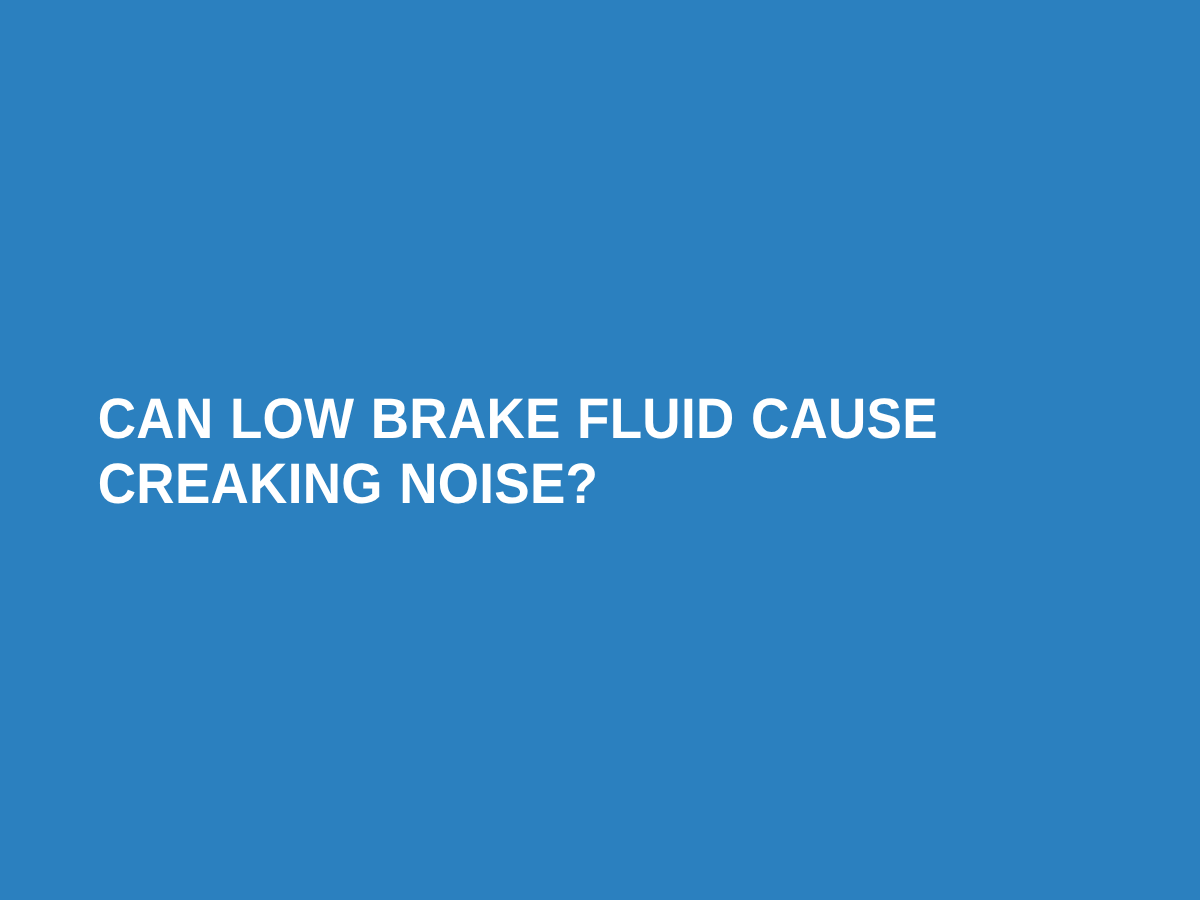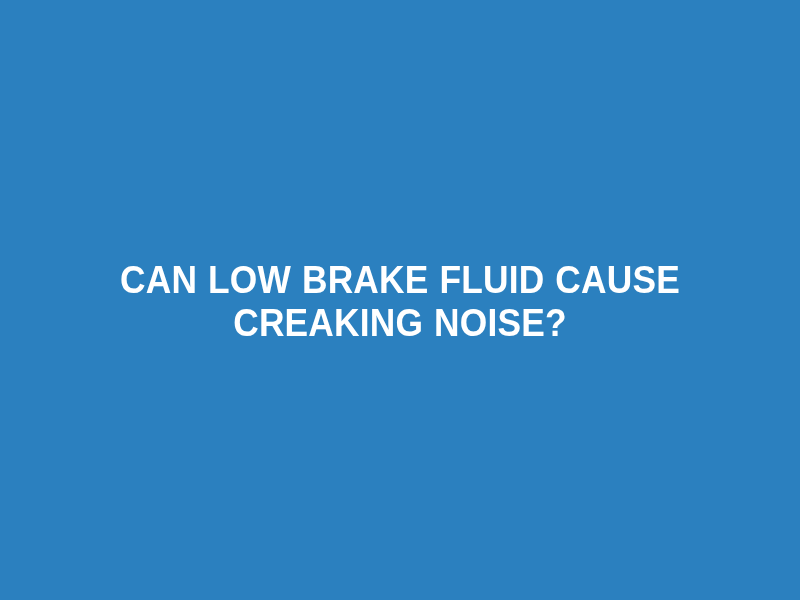--- a/index.html
+++ b/index.html
@@ -24,21 +24,20 @@
     background-color: #2b80bf;
     display: flex;
     align-items: center;
     justify-content: center;
   }
 
   
   .hero-title-wrap {
     width: 720px;
     margin-top: 3px;
-    text-align: center;
   }
 
   .hero-title {
     margin: 0;
     padding: 0;
     color: #ffffff;
     font-family: "Liberation Sans Narrow", "Liberation Sans", "DejaVu Sans Condensed", "DejaVu Sans", sans-serif;
     font-size: 38px;
     font-weight: 700;
     line-height: 43px;

